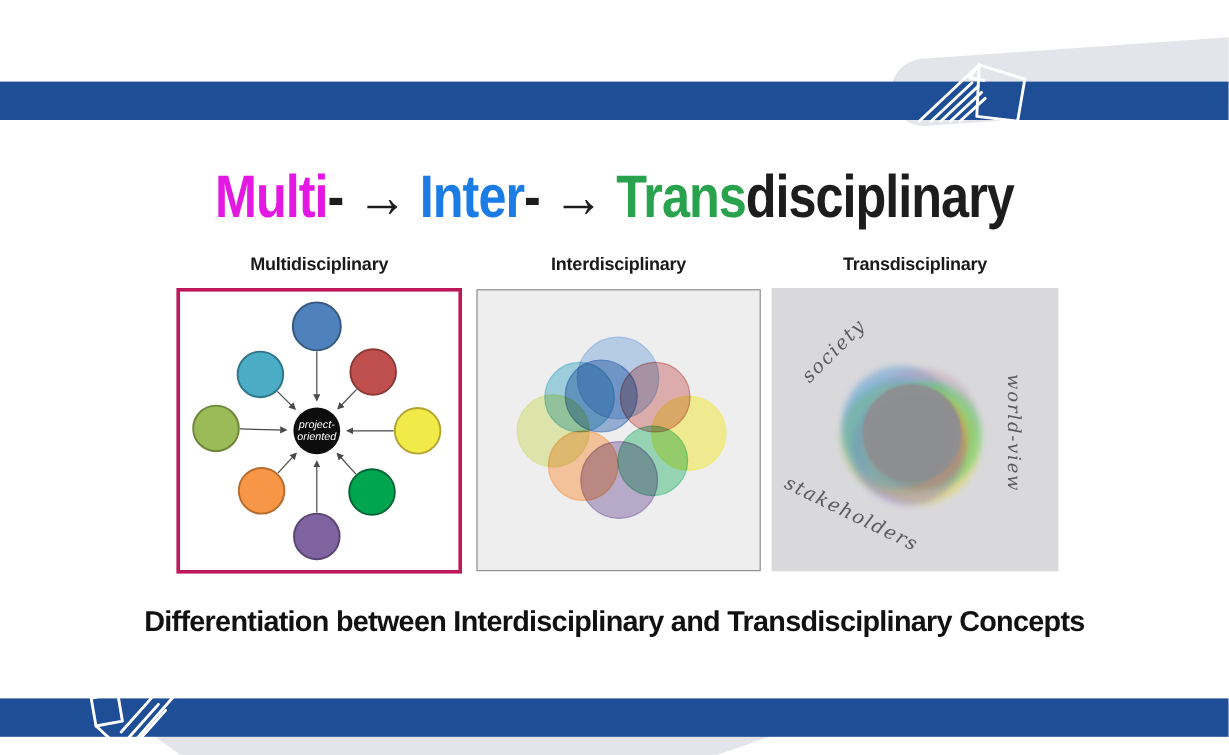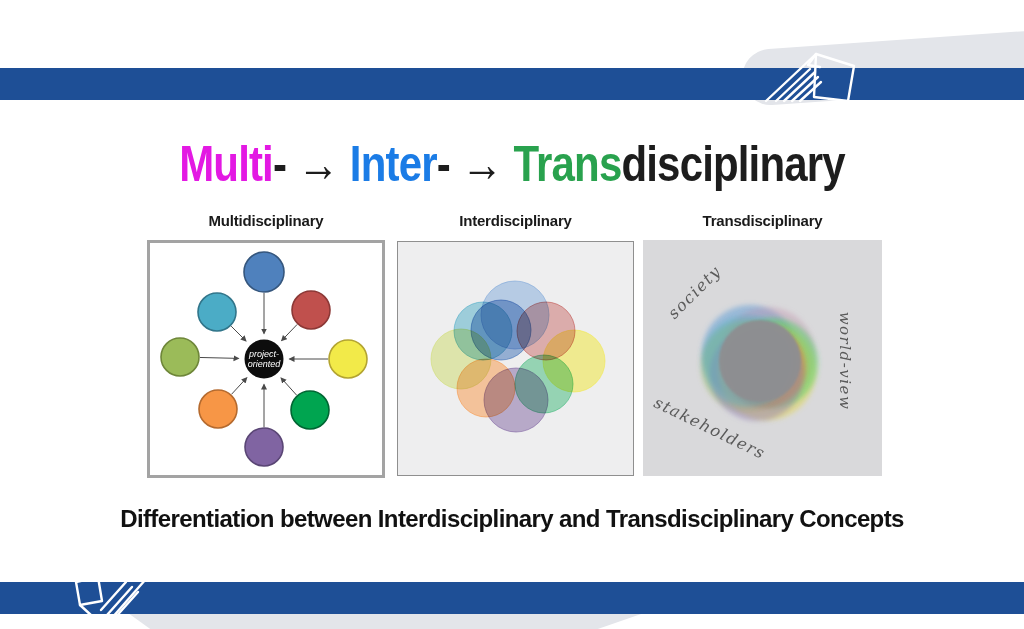--- a/index.html
+++ b/index.html
@@ -26,21 +26,21 @@
 
   
   .plabel{position:absolute;top:184px;font-size:15px;font-weight:600;color:#1a1a1a;
           text-align:center;letter-spacing:-0.2px;}
   #lbl-multi{left:147px;width:238px;}
   #lbl-inter{left:397px;width:237px;}
   #lbl-trans{left:643px;width:239px;}
 
   
   .panel{position:absolute;box-sizing:border-box;}
-  #panel-multi{left:147px;top:212px;width:238px;height:238px;background:#fff;border:3px solid #a3a3a3;}
+  #panel-multi{left:147px;top:212px;width:238px;height:238px;background:#fff;border:3px solid #be185d;}
   #panel-inter{left:397px;top:213px;width:237px;height:235px;border:1px solid #8f8f8f;}
   #panel-trans{left:643px;top:212px;width:239px;height:236px;}
 
   
   .ann{position:absolute;color:#5a5a5a;font-family:"DejaVu Serif","Liberation Serif",serif;
        font-style:italic;letter-spacing:1.5px;white-space:nowrap;}
   #ann-society{left:16px;top:38px;width:80px;font-size:16px;transform:rotate(-45deg);}
   #ann-stake{left:6px;top:178px;width:120px;font-size:16px;transform:rotate(26deg);}
   #ann-world{left:146px;top:112px;width:112px;font-size:15px;transform:rotate(90deg);text-align:center;}
 

